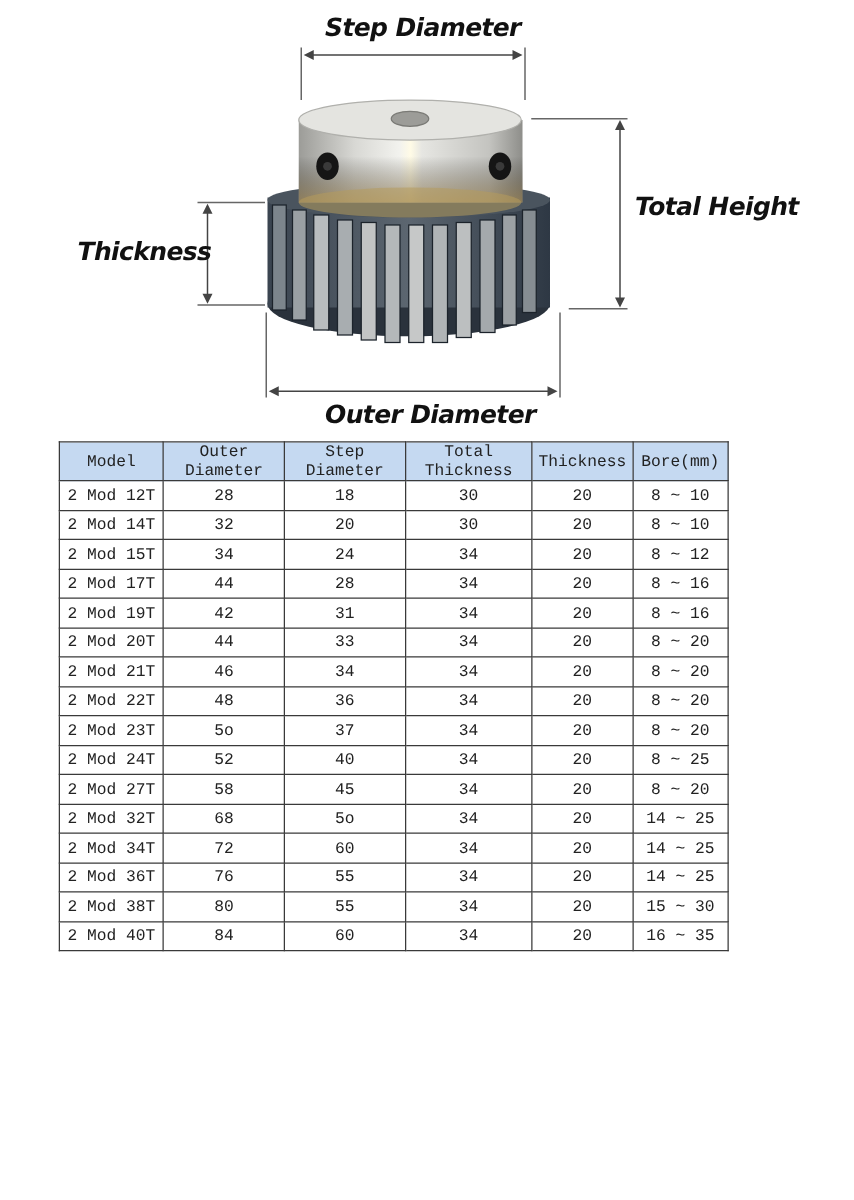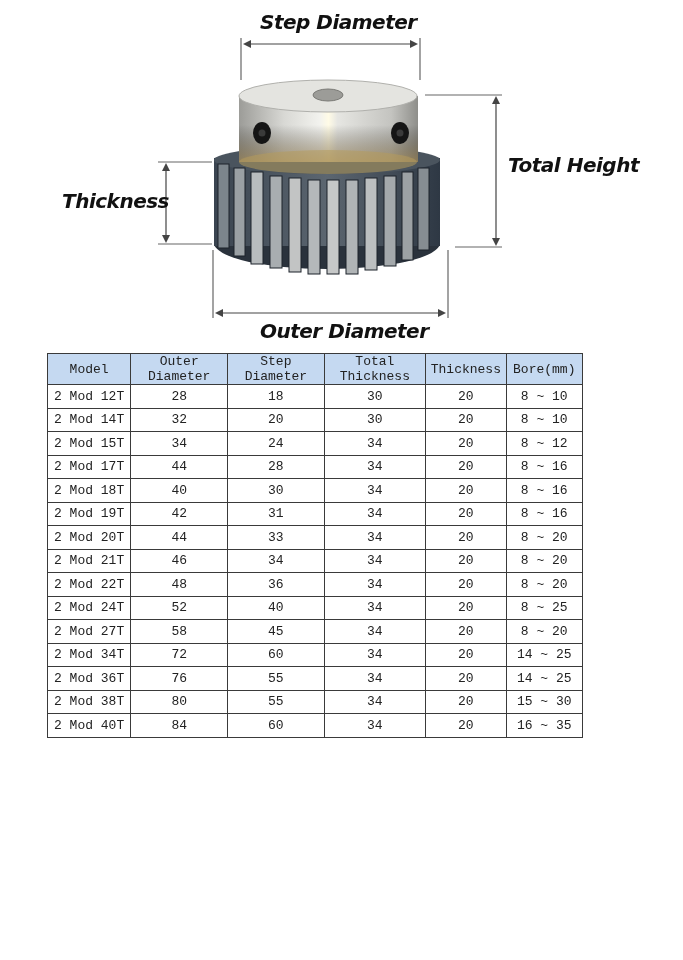--- a/index.html
+++ b/index.html
@@ -147,28 +147,20 @@
       </tr>
       <tr>
         <td>2 Mod 17T</td>
         <td>44</td>
         <td>28</td>
         <td>34</td>
         <td>20</td>
         <td>8 ~ 16</td>
       </tr>
       <tr>
-        <td>2 Mod 18T</td>
-        <td>40</td>
-        <td>30</td>
-        <td>34</td>
-        <td>20</td>
-        <td>8 ~ 16</td>
-      </tr>
-      <tr>
         <td>2 Mod 19T</td>
         <td>42</td>
         <td>31</td>
         <td>34</td>
         <td>20</td>
         <td>8 ~ 16</td>
       </tr>
       <tr>
         <td>2 Mod 20T</td>
         <td>44</td>
@@ -187,36 +179,52 @@
       </tr>
       <tr>
         <td>2 Mod 22T</td>
         <td>48</td>
         <td>36</td>
         <td>34</td>
         <td>20</td>
         <td>8 ~ 20</td>
       </tr>
       <tr>
+        <td>2 Mod 23T</td>
+        <td>5o</td>
+        <td>37</td>
+        <td>34</td>
+        <td>20</td>
+        <td>8 ~ 20</td>
+      </tr>
+      <tr>
         <td>2 Mod 24T</td>
         <td>52</td>
         <td>40</td>
         <td>34</td>
         <td>20</td>
         <td>8 ~ 25</td>
       </tr>
       <tr>
         <td>2 Mod 27T</td>
         <td>58</td>
         <td>45</td>
         <td>34</td>
         <td>20</td>
         <td>8 ~ 20</td>
       </tr>
       <tr>
+        <td>2 Mod 32T</td>
+        <td>68</td>
+        <td>5o</td>
+        <td>34</td>
+        <td>20</td>
+        <td>14 ~ 25</td>
+      </tr>
+      <tr>
         <td>2 Mod 34T</td>
         <td>72</td>
         <td>60</td>
         <td>34</td>
         <td>20</td>
         <td>14 ~ 25</td>
       </tr>
       <tr>
         <td>2 Mod 36T</td>
         <td>76</td>

